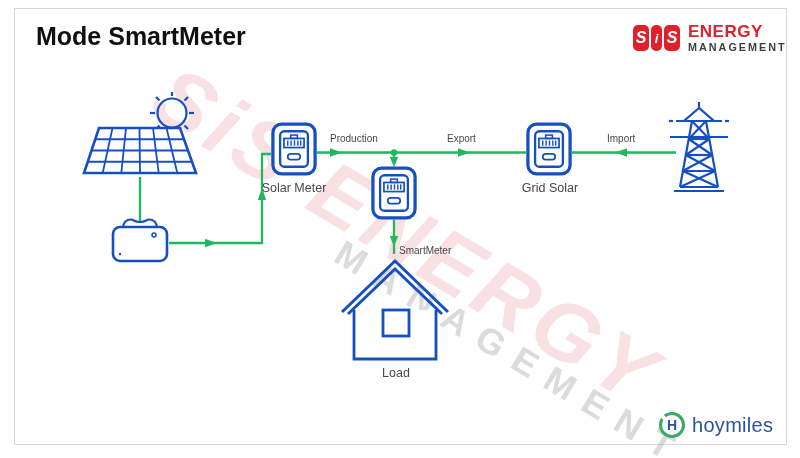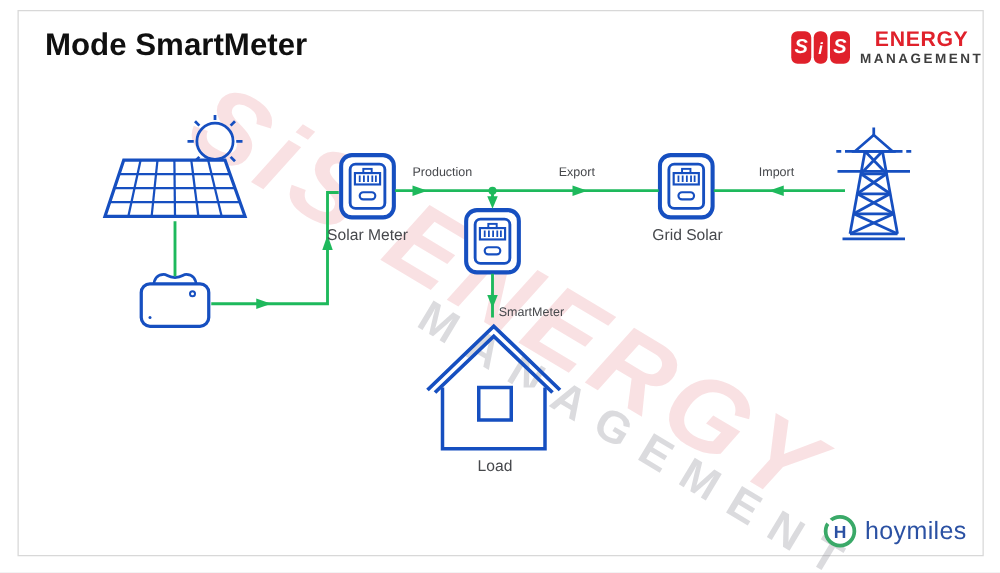--- a/index.html
+++ b/index.html
@@ -8,21 +8,21 @@
            border:1px solid #d8d8d8; box-sizing:border-box; z-index:0; }
 
   .title { position:absolute; left:36px; top:22px; font-size:25px; font-weight:800; color:#101010; z-index:2; }
 
   .brand { position:absolute; left:633px; top:23px; display:flex; align-items:center; gap:8px; z-index:2; }
   .sis-blocks { display:flex; gap:2px; }
   .sis-block { background:#e0212b; color:#fff; border-radius:5px; height:26px; display:flex;
                align-items:center; justify-content:center; font-weight:800; font-style:italic; font-size:16px; }
   .sis-block.wide  { width:16px; }
   .sis-block.narrow{ width:11px; font-size:13px; }
-  .brand-text { display:flex; flex-direction:column; line-height:1.1;align-items:center; }
+  .brand-text { display:flex; flex-direction:column; line-height:1.1; }
   .brand-energy { color:#e0212b; font-size:17px; font-weight:800; letter-spacing:0.5px; }
   .brand-management { color:#3e3e3e; font-size:10.8px; font-weight:700; letter-spacing:2px; }
 
   .watermark { position:absolute; left:183px; top:52px; transform:rotate(31deg); transform-origin:0 0;
                z-index:1; pointer-events:none; }
   .wm1 { font-size:84px; font-weight:800; font-style:italic; color:rgba(213,43,56,0.14);
          letter-spacing:6px; white-space:nowrap; line-height:1; }
   .wm2 { font-size:36px; font-weight:700; color:rgba(125,125,135,0.28); letter-spacing:14px;
          white-space:nowrap; margin:-12px 0 0 235px; line-height:1; }
 

